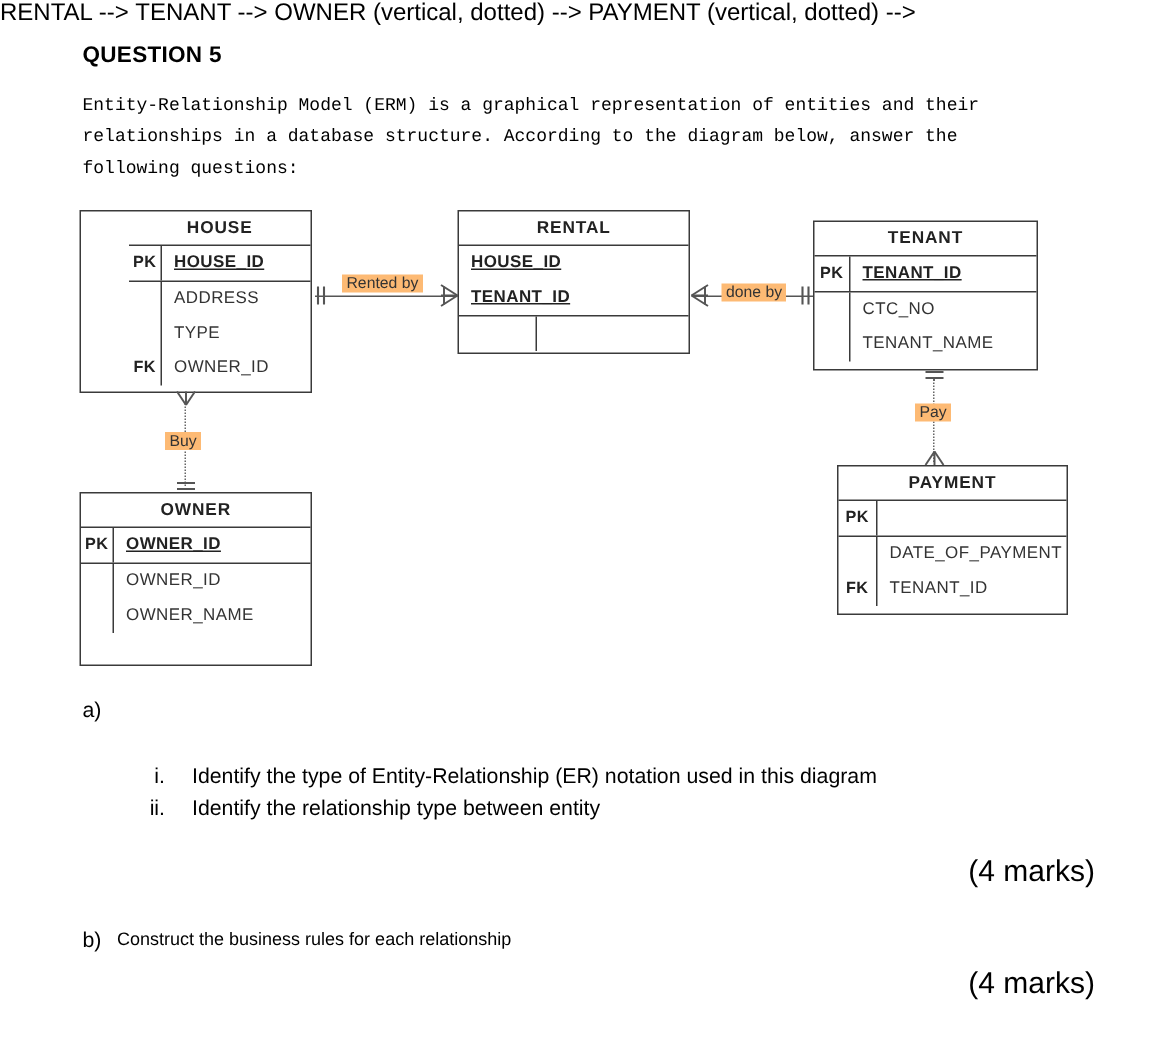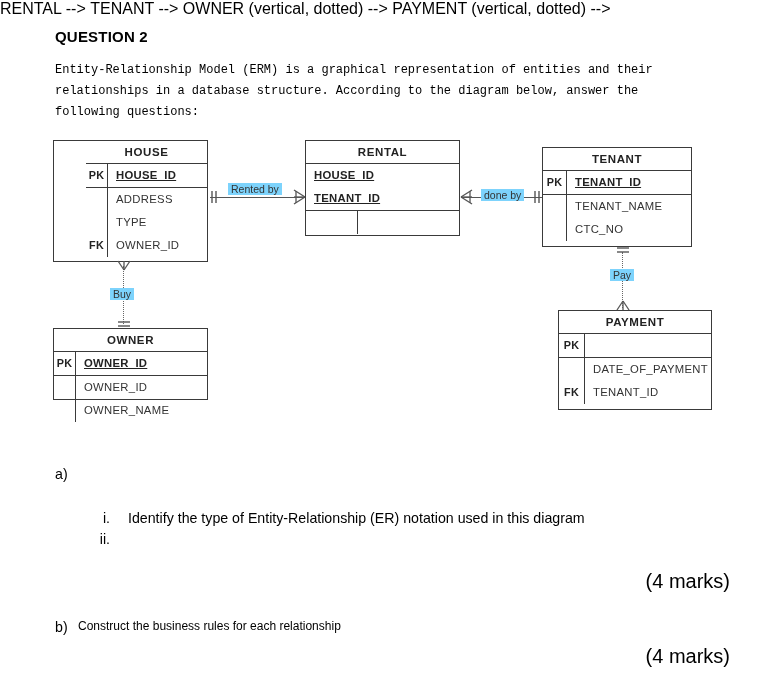--- a/index.html
+++ b/index.html
@@ -108,21 +108,21 @@
   
   .conn-line-h {
     position: absolute;
     height: 0;
     border-top: 1.3px solid #555;
   }
   .conn-label {
     position: absolute;
     font-size: 10.5px;
     color: #333;
-    background: #7dd3fc;
+    background: #fdba74;
     padding: 0 3px;
     white-space: nowrap;
   }
   .conn-line-v {
     position: absolute;
     width: 0;
     border-left: 1.4px dotted #666;
   }
   .marker {
     position: absolute;
@@ -154,21 +154,21 @@
   }
   .b-text {
     position: absolute;
     left: 78px;
     font-size: 12px;
   }
 </style>
 </head>
 <body>
 
-<div class="q-title">QUESTION 2</div>
+<div class="q-title">QUESTION 5</div>
 <div class="q-intro">Entity-Relationship Model (ERM) is a graphical representation of entities and their relationships in a database structure. According to the diagram below, answer the following questions:</div>
 
 <div id="er-diagram">
 
   
   <div class="entity" style="left:53px; top:140px; width:155px; height:122px;padding-left:32px;">
     <div class="ent-title">HOUSE</div>
     <div class="ent-section">
       <div class="key-col" style="width:22px;">
         <div class="cell">PK</div>
@@ -220,28 +220,28 @@
       <div class="attr-col">
         <div class="cell pk-attr">TENANT_ID</div>
       </div>
     </div>
     <div class="ent-section">
       <div class="key-col" style="width:24px;">
         <div class="cell"></div>
         <div class="cell"></div>
       </div>
       <div class="attr-col">
+        <div class="cell">CTC_NO</div>
         <div class="cell">TENANT_NAME</div>
-        <div class="cell">CTC_NO</div>
-      </div>
-    </div>
-  </div>
-
-  
-  <div class="entity" style="left:53px; top:328px; width:155px; height:72px;">
+      </div>
+    </div>
+  </div>
+
+  
+  <div class="entity" style="left:53px; top:328px; width:155px; height:116px;">
     <div class="ent-title">OWNER</div>
     <div class="ent-section">
       <div class="key-col" style="width:22px;">
         <div class="cell">PK</div>
       </div>
       <div class="attr-col">
         <div class="cell pk-attr">OWNER_ID</div>
       </div>
     </div>
     <div class="ent-section">
@@ -342,20 +342,21 @@
 
 <div class="part-label" style="left:55px; top:466px;">a)</div>
 
 <div class="roman-list" style="top:508px;">
   <div class="roman-row">
     <span class="roman-num">i.</span>
     <span>Identify the type of Entity-Relationship (ER) notation used in this diagram</span>
   </div>
   <div class="roman-row">
     <span class="roman-num">ii.</span>
+    <span>Identify the relationship type between entity</span>
   </div>
 </div>
 
 <div class="marks" style="top:570px;">(4 marks)</div>
 
 <div class="part-label" style="left:55px; top:619px;">b)</div>
 <div class="b-text" style="top:619px;">Construct the business rules for each relationship</div>
 <div class="marks" style="top:645px;">(4 marks)</div>
 
 </body></html>

